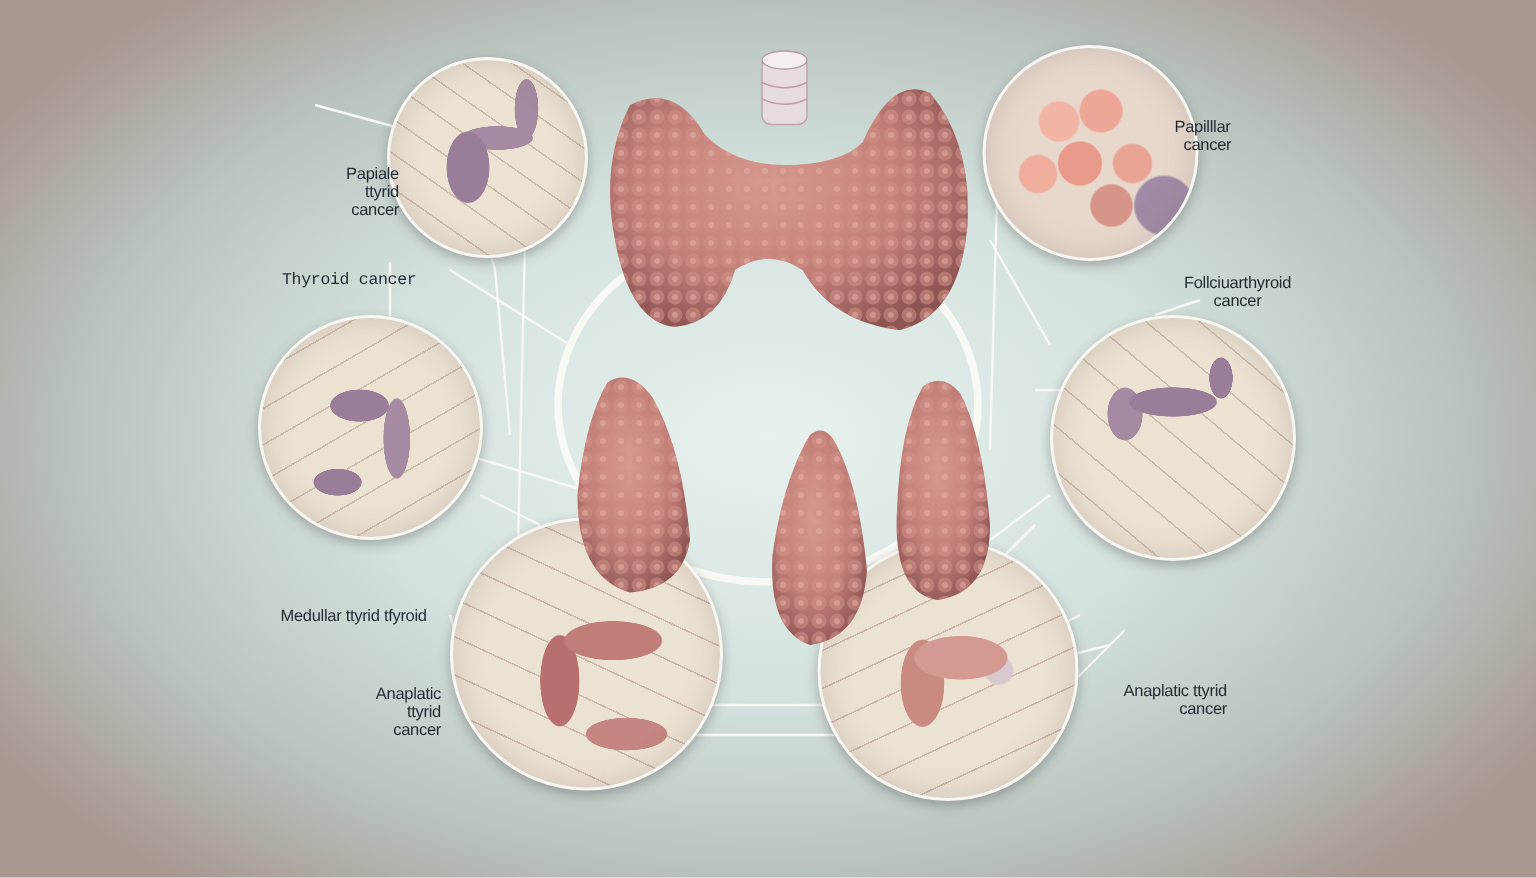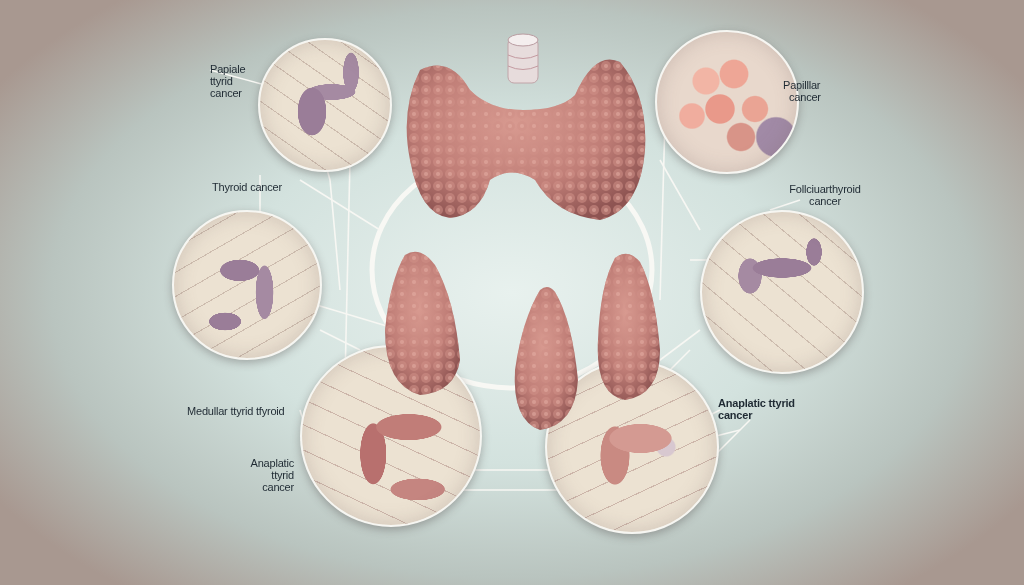--- a/index.html
+++ b/index.html
@@ -2,21 +2,21 @@
 <html><head>
 <meta charset="utf-8">
 <style>
   html,body{margin:0;padding:0;}
   body{width:1024px;height:585px;overflow:hidden;position:relative;
     background: radial-gradient(ellipse 60% 65% at 50% 50%, #e8f1ee 0%, #d3e2de 45%, #b9c4bf 75%, #a89890 100%);
     font-family:"Liberation Sans", sans-serif;}
   .stage{position:absolute;left:0;top:0;width:1024px;height:585px;}
   .label{position:absolute;color:#1f2a33;font-size:11px;line-height:12px;letter-spacing:-0.2px;}
   .label.r{text-align:right;}
-  .label.c{text-align:left;}
+  .label.c{text-align:right;margin-top:47px;}
   .circle{position:absolute;border-radius:50%;overflow:hidden;border:2px solid #f6f6f2;
     box-shadow:0 3px 8px rgba(70,60,60,.35), inset 0 0 20px rgba(120,100,100,.25);}
   svg{position:absolute;left:0;top:0;}
 </style>
 </head>
 <body>
 
 <div class="stage">
 
   <svg width="1024" height="585">
@@ -145,36 +145,36 @@
     <div>Papiale</div>
     <div>ttyrid</div>
     <div>cancer</div>
   </div>
 
   <div class="label" style="left:783px;top:63px;margin-top:16px;">
     <div>Papilllar</div>
     <div style="padding-left:6px;">cancer</div>
   </div>
 
-  <div class="label" style="left:212px;top:181px;">
+  <div class="label" style="left:188px;top:181px;font-family:Liberation Mono, monospace;">
     <div>Thyroid cancer</div>
   </div>
 
   <div class="label r" style="left:770px;top:183px;width:110px;text-align:center;">
     <div>Follciuarthyroid</div>
     <div>cancer</div>
   </div>
 
   <div class="label" style="left:187px;top:405px;">
     <div>Medullar ttyrid tfyroid</div>
   </div>
 
   <div class="label r" style="left:220px;top:457px;width:74px;">
     <div>Anaplatic</div>
     <div>ttyrid</div>
     <div>cancer</div>
   </div>
 
-  <div class="label c" style="left:718px;top:397px;width:100px;font-weight:bold;">
+  <div class="label c" style="left:718px;top:408px;width:100px;">
     <div>Anaplatic ttyrid</div>
     <div>cancer</div>
   </div>
 </div>
 
 </body></html>

